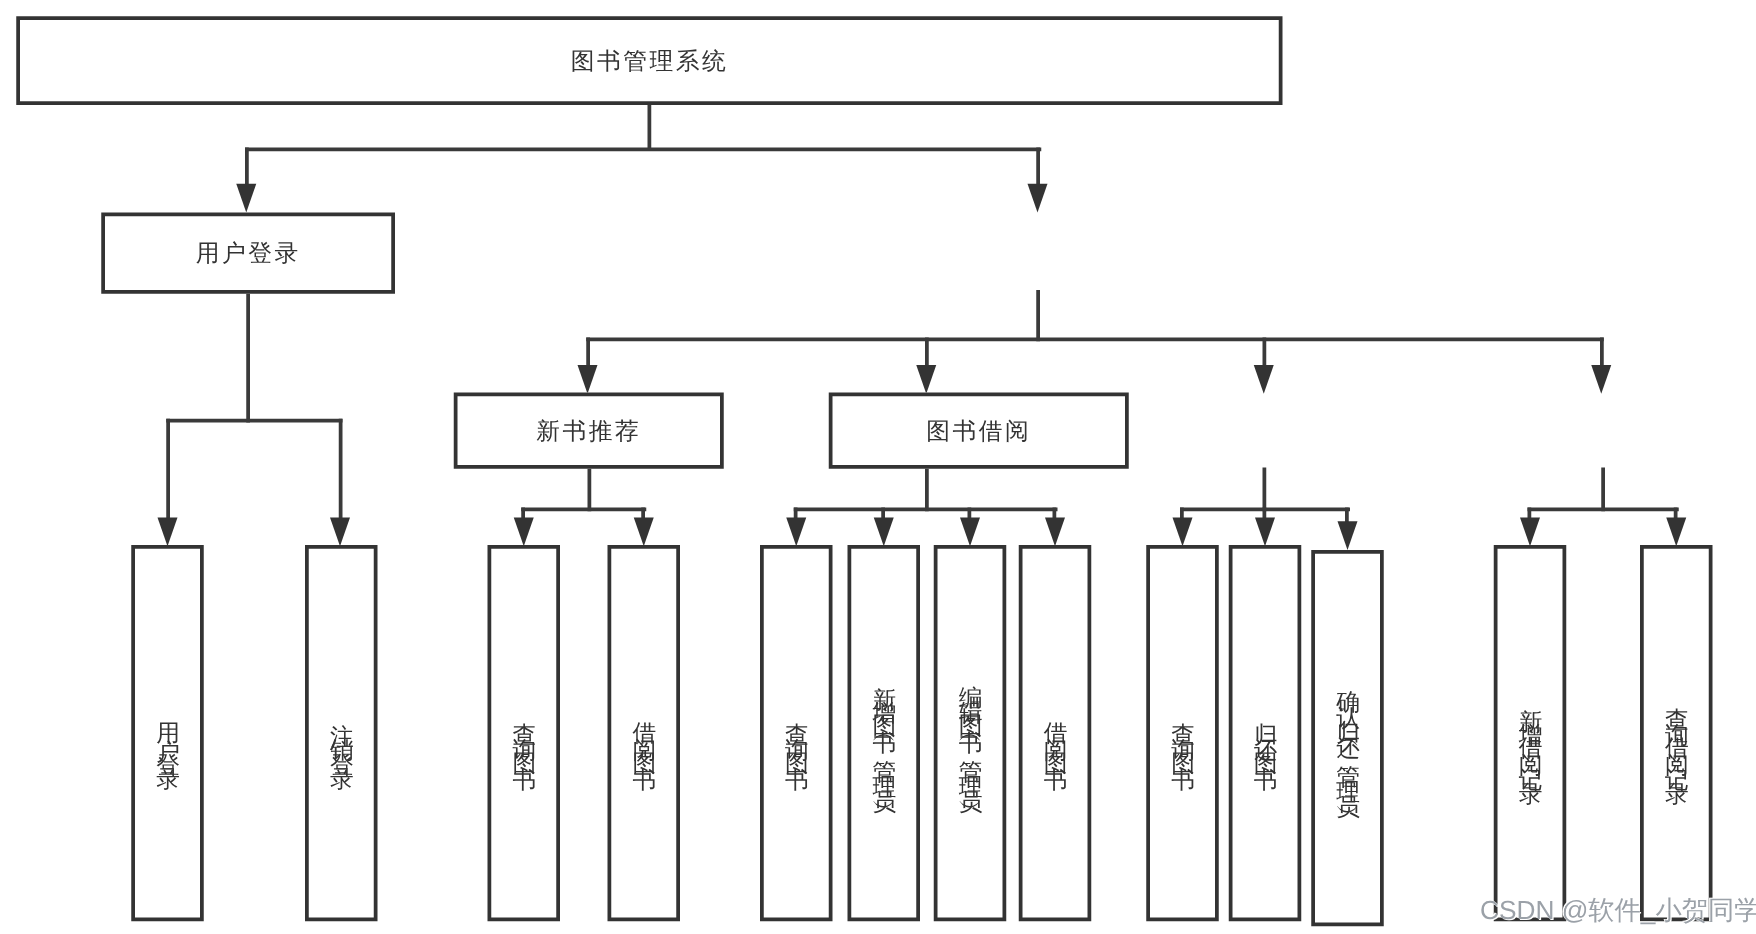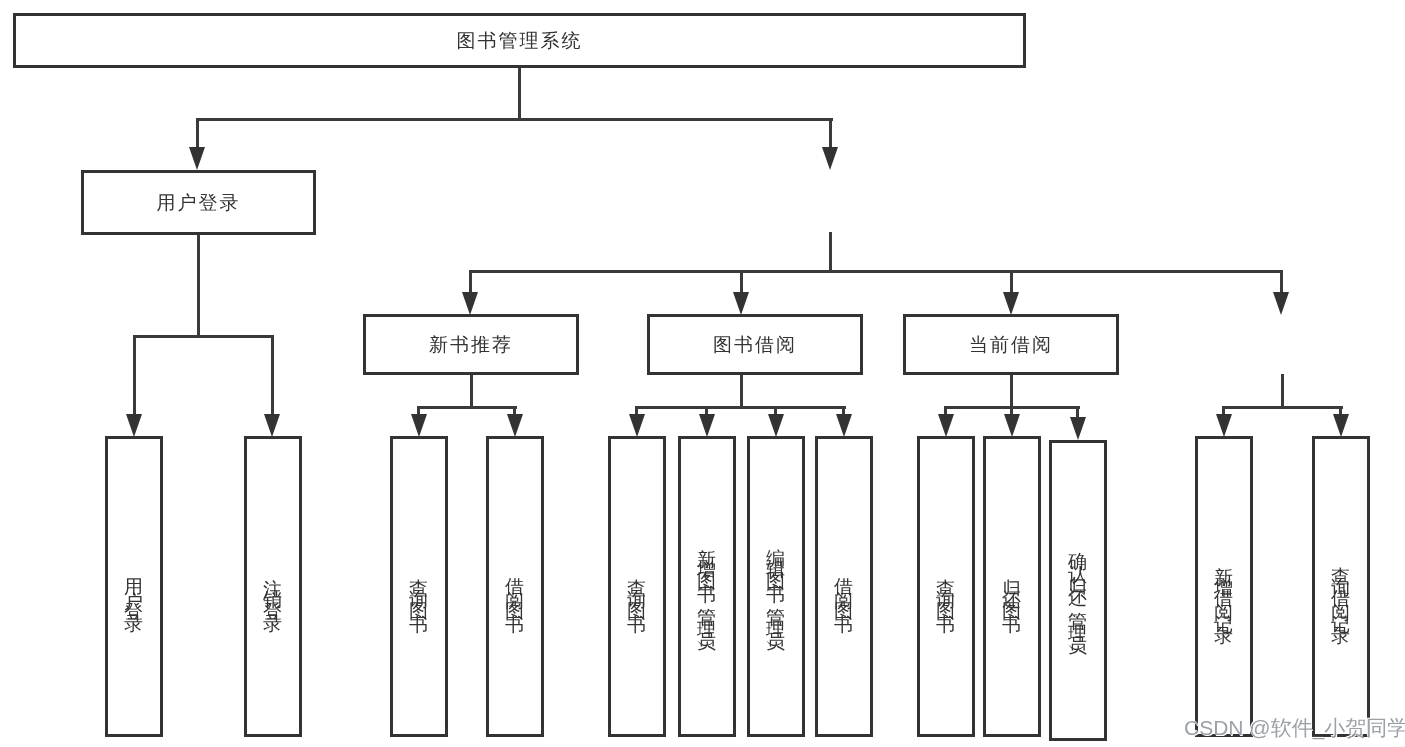--- a/index.html
+++ b/index.html
@@ -124,36 +124,33 @@
   <div class="ar" style="left:629px;top:414px"></div>
   <div class="ar" style="left:699px;top:414px"></div>
   <div class="ar" style="left:768px;top:414px"></div>
   <div class="ar" style="left:836px;top:414px"></div>
   <div class="ar" style="left:938px;top:414px"></div>
   <div class="ar" style="left:1004px;top:414px"></div>
   <div class="ar" style="left:1070px;top:417px"></div>
   <div class="ar" style="left:1216px;top:414px"></div>
   <div class="ar" style="left:1333px;top:414px"></div>
 
-  <div class="box" style="left:13px;top:13px;width:1013px;height:55px">
+  <div class="box" style="left:13px;top:13px;width:1013px;height:71px">
     <span class="hlabel">图书管理系统</span>
   </div>
 
   <div class="box" style="left:81px;top:170px;width:235px;height:65px">
     <span class="hlabel">用户登录</span>
   </div>
 
   <div class="box" style="left:363px;top:314px;width:216px;height:61px">
     <span class="hlabel">新书推荐</span>
   </div>
-  <div class="box" style="left:647px;top:314px;width:216px;height:61px">
+  <div class="box" style="left:663px;top:314px;width:240px;height:61px">
     <span class="hlabel">图书借阅</span>
-  </div>
-  <div class="box" style="left:903px;top:314px;width:216px;height:61px">
-    <span class="hlabel">当前借阅</span>
   </div>
 
   <div class="box" style="left:105px;top:436px;width:58px;height:301px">
     <span class="vlabel">用户登录</span>
   </div>
   <div class="box" style="left:244px;top:436px;width:58px;height:301px">
     <span class="vlabel">注销登录</span>
   </div>
 
   <div class="box" style="left:390px;top:436px;width:58px;height:301px">

